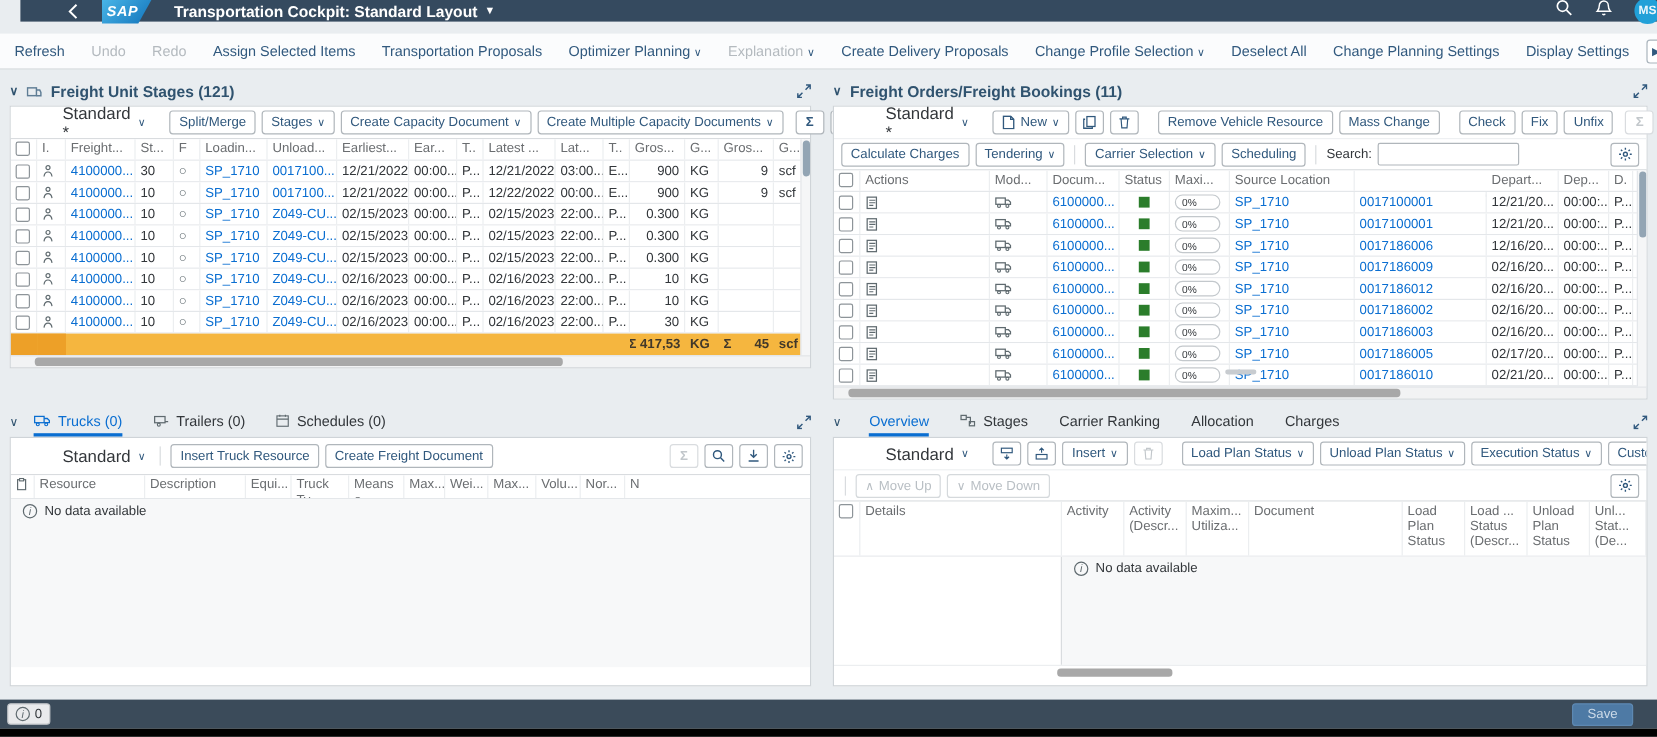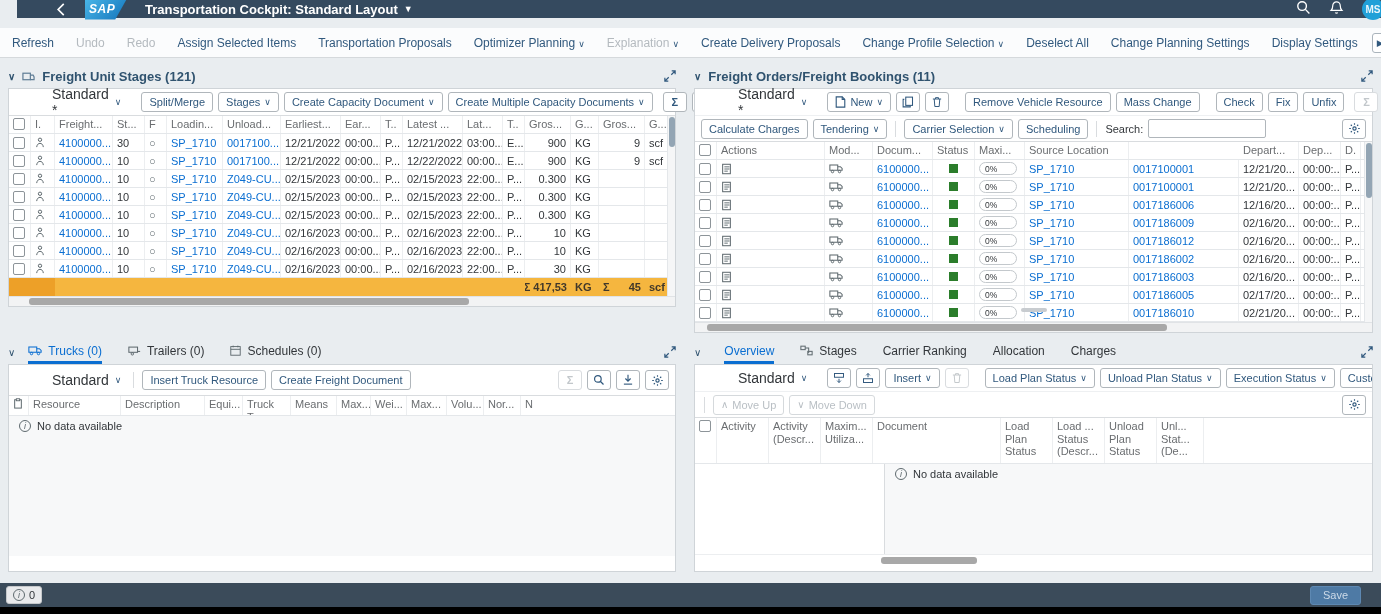--- a/index.html
+++ b/index.html
@@ -1272,20 +1272,21 @@
               <svg width="13" height="13" viewBox="0 0 16 16">
                 <circle cx="8" cy="8" r="2" fill="none" stroke="currentColor" stroke-width="1.4"></circle>
                 <path d="M8 1.5v2M8 12.5v2M1.5 8h2M12.5 8h2M3.4 3.4l1.4 1.4M11.2 11.2l1.4 1.4M12.6 3.4l-1.4 1.4M4.8 11.2l-1.4 1.4" stroke="currentColor" stroke-width="1.4"></path>
               </svg>
             </span>
           </button>
         </div>
       <div class="tbl" id="ov-table" style="border-top:1px solid #d9dcdf">
           <div class="trh" style="height: 46px;">
             <div class="td" style="width: 22px; flex: 0 0 auto; white-space: pre-line; line-height: 1.15; align-items: flex-start; padding-top: 2px;"><span class="cbx"></span></div>
+            <div class="td" style="width: 168px; flex: 0 0 auto; white-space: pre-line; line-height: 1.15; align-items: flex-start; padding-top: 2px;">Details</div>
             <div class="td" style="width: 52px; flex: 0 0 auto; white-space: pre-line; line-height: 1.15; align-items: flex-start; padding-top: 2px;">Activity</div>
             <div class="td" style="width: 52px; flex: 0 0 auto; white-space: pre-line; line-height: 1.15; align-items: flex-start; padding-top: 2px;">Activity
 (Descr...</div>
             <div class="td" style="width: 52px; flex: 0 0 auto; white-space: pre-line; line-height: 1.15; align-items: flex-start; padding-top: 2px;">Maxim...
 Utiliza...</div>
             <div class="td" style="width: 128px; flex: 0 0 auto; white-space: pre-line; line-height: 1.15; align-items: flex-start; padding-top: 2px;">Document</div>
             <div class="td" style="width: 52px; flex: 0 0 auto; white-space: pre-line; line-height: 1.15; align-items: flex-start; padding-top: 2px;">Load
 Plan
 Status</div>
             <div class="td" style="width: 52px; flex: 0 0 auto; white-space: pre-line; line-height: 1.15; align-items: flex-start; padding-top: 2px;">Load ...

